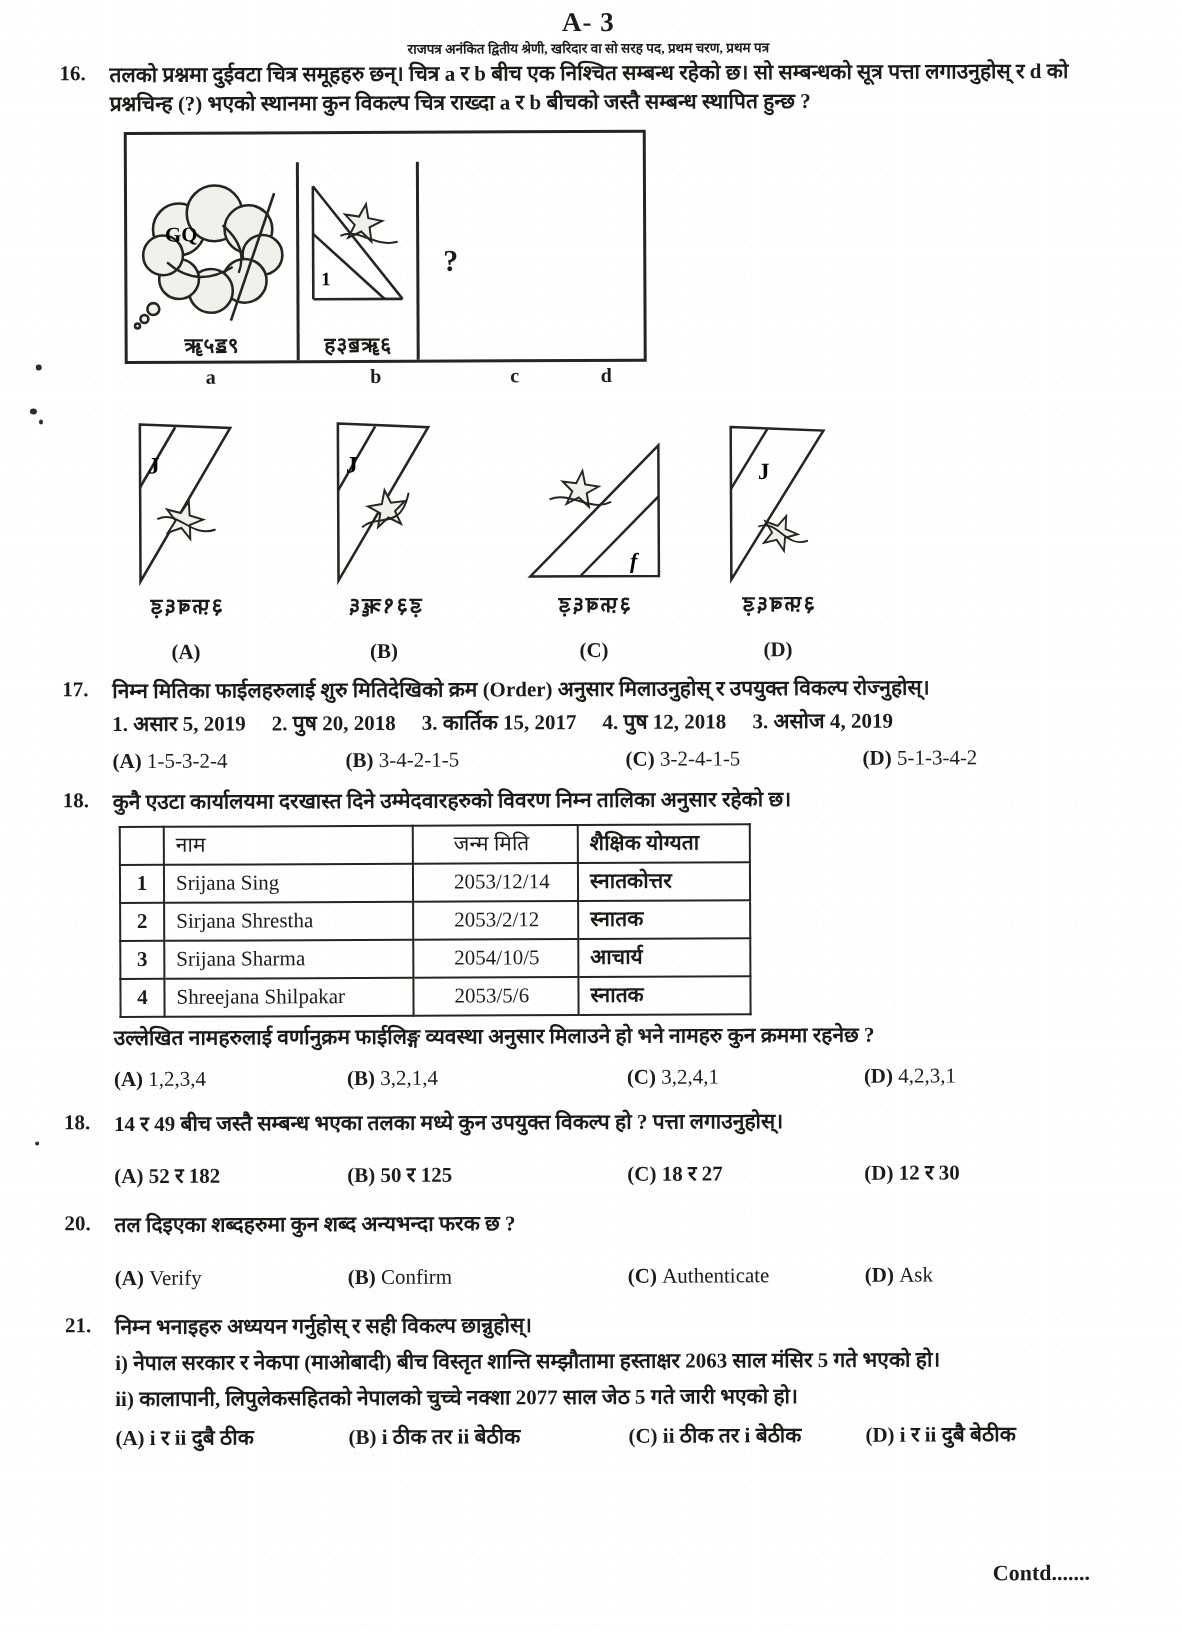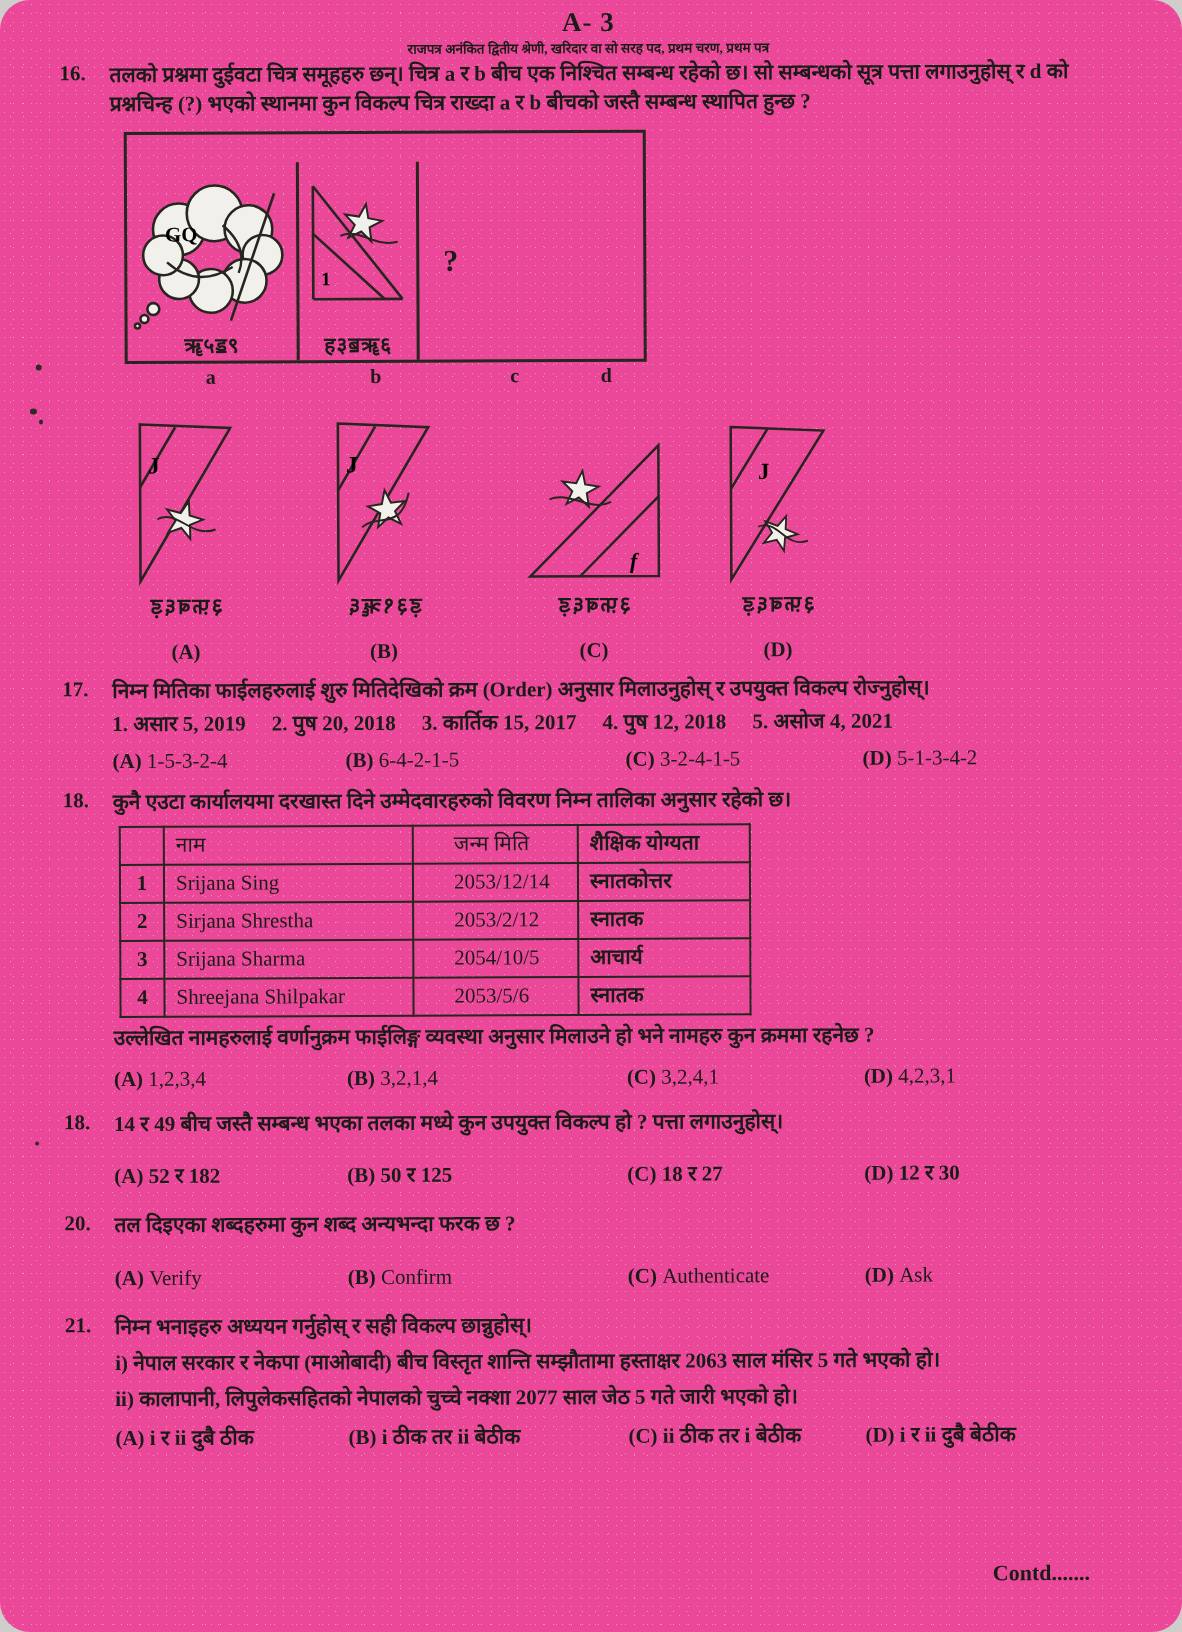--- a/index.html
+++ b/index.html
@@ -1,21 +1,20 @@
 <!DOCTYPE html>
 <html><head>
 <meta charset="utf-8">
 <style>
   html,body{margin:0;padding:0;background:#cfcecb;}
   .page{
     width:1182px;height:1632px;position:relative;overflow:hidden;
-    background:#ec4899;
+    background:#ffffff;
     font-family:"Liberation Serif","DejaVu Serif",serif;
     color:#1b1b18;
-    border-radius:30px;
   }
   .page::before{
     content:"";position:absolute;inset:0;pointer-events:none;opacity:.5;
     background-image:radial-gradient(#e3e2da 0.6px, transparent 0.7px),
                      radial-gradient(#e9e8e1 0.6px, transparent 0.7px);
     background-size:9px 9px,13px 13px;background-position:0 0,4px 6px;
   }
   .tilt{position:absolute;inset:0;transform:rotate(-0.25deg);transform-origin:50% 40%;}
   .header{text-align:center;padding-top:7px;}
   .page-code{font-size:27px;font-weight:700;letter-spacing:1px;}
@@ -188,25 +187,25 @@
 
   <div class="q" style="margin-top:10px;">
     <div class="qnum">17.</div>
     <div class="qbody">
       <div class="qtext">निम्न मितिका फाईलहरुलाई शुरु मितिदेखिको क्रम (Order) अनुसार मिलाउनुहोस् र उपयुक्त विकल्प रोज्नुहोस्।</div>
       <div class="items-row">
         <span>1. असार 5, 2019</span>
         <span>2. पुष 20, 2018</span>
         <span>3. कार्तिक 15, 2017</span>
         <span>4. पुष 12, 2018</span>
-        <span>5. असोज 4, 2021</span>
+        <span>3. असोज 4, 2019</span>
       </div>
       <div class="optrow">
         <span><span>(A)</span> <span class="lat">1-5-3-2-4</span></span>
-        <span><span>(B)</span> <span class="lat">6-4-2-1-5</span></span>
+        <span><span>(B)</span> <span class="lat">3-4-2-1-5</span></span>
         <span><span>(C)</span> <span class="lat">3-2-4-1-5</span></span>
         <span><span>(D)</span> <span class="lat">5-1-3-4-2</span></span>
       </div>
     </div>
   </div>
 
   <div class="q" style="margin-top:12px;">
     <div class="qnum">18.</div>
     <div class="qbody">
       <div class="qtext">कुनै एउटा कार्यालयमा दरखास्त दिने उम्मेदवारहरुको विवरण निम्न तालिका अनुसार रहेको छ।</div>

